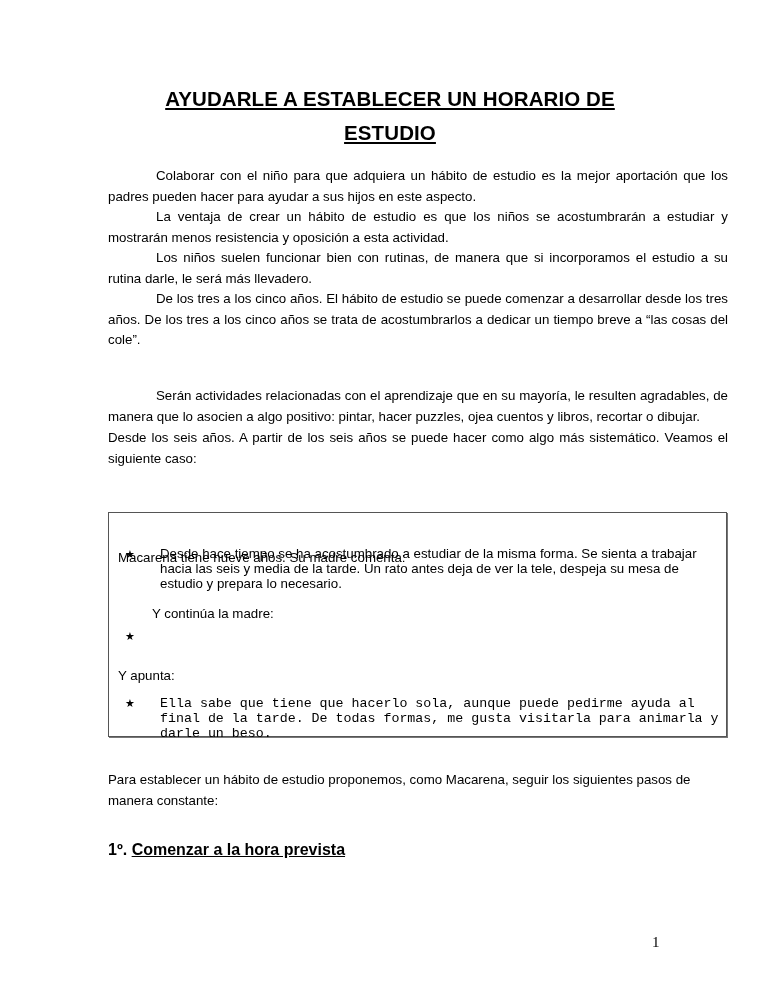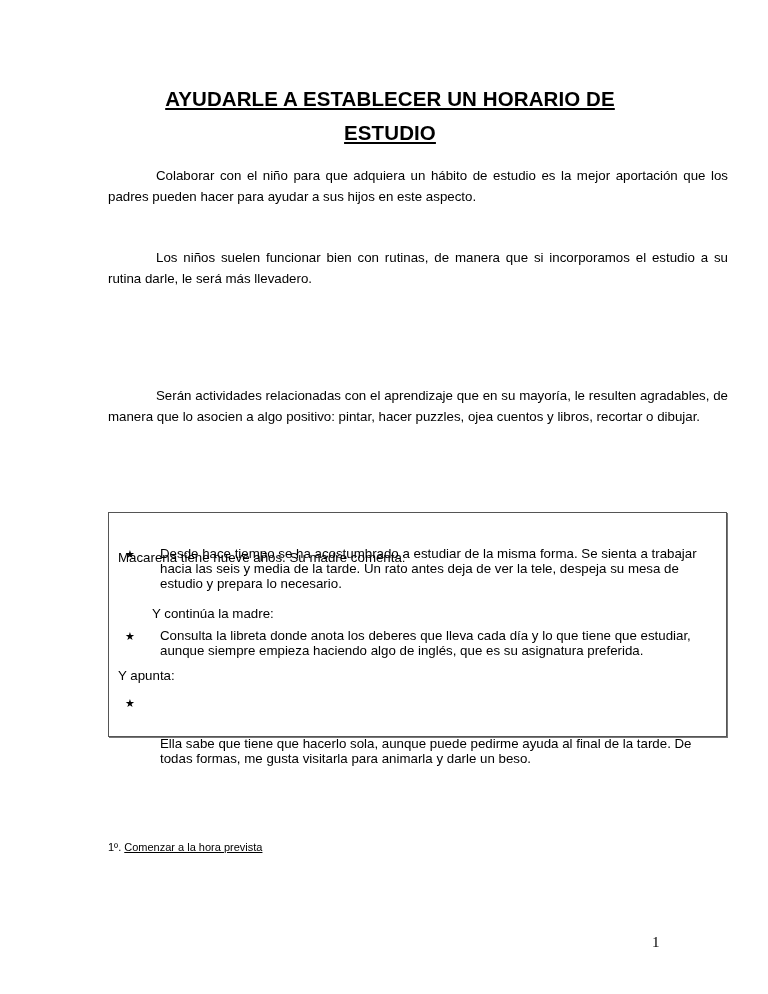--- a/index.html
+++ b/index.html
@@ -22,47 +22,50 @@
   .case-box { position: absolute; left: 108px; top: 512px; width: 617px; height: 223px;
               border: 1px solid #555; box-shadow: 1px 1px 0 #777; }
   .case-line { position: absolute; left: 118px; font-size: 13.3px; line-height: 15px; }
   .bullet { position: absolute; left: 125px; font-size: 11px; }
   .bullet-text { position: absolute; left: 160px; width: 560px; font-size: 13.3px; line-height: 15px; }
   .intro { top: 550px; }
   .b1s { top: 548px; } .b1t { top: 546px; }
   .cont { top: 606px; margin-left: 34px; }
   .b2s { top: 630px; } .b2t { top: 628px; }
   .ap { top: 668px; }
-  .b3s { top: 697px; } .b3t { top: 736px; }
+  .b3s { top: 697px; } .b3t { top: 696px; font-family: Liberation Mono, monospace; }
   .p7 { position: absolute; left: 108px; top: 770px; width: 620px; font-size: 13.3px; line-height: 20.7px; }
-  .step { position: absolute; left: 108px; top: 841px; font-size: 11px; font-weight: normal; }
+  .step { position: absolute; left: 108px; top: 841px; font-size: 16px; font-weight: bold; }
   .step .u { text-decoration: underline; }
   .pagenum { position: absolute; left: 652px; top: 934px; font-family: "Liberation Serif", serif; font-size: 15px; }
 </style>
 </head>
 <body>
 
 <div class="page">
   <div class="title t1">AYUDARLE A ESTABLECER UN HORARIO DE</div>
   <div class="title t2">ESTUDIO</div>
 
   <div class="para p1"><span class="ind"></span><span>Colaborar con el niño para que adquiera un hábito de estudio es la mejor aportación que los padres pueden hacer para ayudar a sus hijos en este aspecto.</span></div>
+  <div class="para p2"><span class="ind"></span><span>La ventaja de crear un hábito de estudio es que los niños se acostumbrarán a estudiar y mostrarán menos resistencia y oposición a esta actividad.</span></div>
   <div class="para p3"><span class="ind"></span><span>Los niños suelen funcionar bien con rutinas, de manera que si incorporamos el estudio a su rutina darle, le será más llevadero.</span></div>
+  <div class="para p4"><span class="ind"></span><span>De los tres a los cinco años. El hábito de estudio se puede comenzar a desarrollar desde los tres años. De los tres a los cinco años se trata de acostumbrarlos a dedicar un tiempo breve a “las cosas del cole”.</span></div>
   <div class="para p5"><span class="ind"></span><span>Serán actividades relacionadas con el aprendizaje que en su mayoría, le resulten agradables, de manera que lo asocien a algo positivo: pintar, hacer puzzles, ojea cuentos y libros, recortar o dibujar.</span></div>
+  <div class="para p6">Desde los seis años. A partir de los seis años se puede hacer como algo más sistemático. Veamos el siguiente caso:</div>
 
   <div class="case-box"></div>
   <div class="case-line intro">Macarena tiene nueve años. Su madre comenta:</div>
   <div class="bullet b1s">★</div>
   <div class="bullet-text b1t">Desde hace tiempo se ha acostumbrado a estudiar de la misma forma. Se sienta a trabajar hacia las seis y media de la tarde. Un rato antes deja de ver la tele, despeja su mesa de estudio y prepara lo necesario.</div>
   <div class="case-line cont">Y continúa la madre:</div>
   <div class="bullet b2s">★</div>
-  <div class="bullet-text b2t">Consulta la libreta donde anota los deberes que lleva cada día y lo que tiene que estudiar, aunque siempre empieza haciendo algo de inglés, que es su asignatura preferida.</div>
   <div class="case-line ap">Y apunta:</div>
   <div class="bullet b3s">★</div>
   <div class="bullet-text b3t">Ella sabe que tiene que hacerlo sola, aunque puede pedirme ayuda al final de la tarde. De todas formas, me gusta visitarla para animarla y darle un beso.</div>
 
+  <div class="p7">Para establecer un hábito de estudio proponemos, como Macarena, seguir los siguientes pasos de manera constante:</div>
   <div class="step">
     <span>1º.</span>
     <span class="u">Comenzar a la hora prevista</span>
   </div>
 
   <div class="pagenum">1</div>
 </div>
 
 </body></html>

